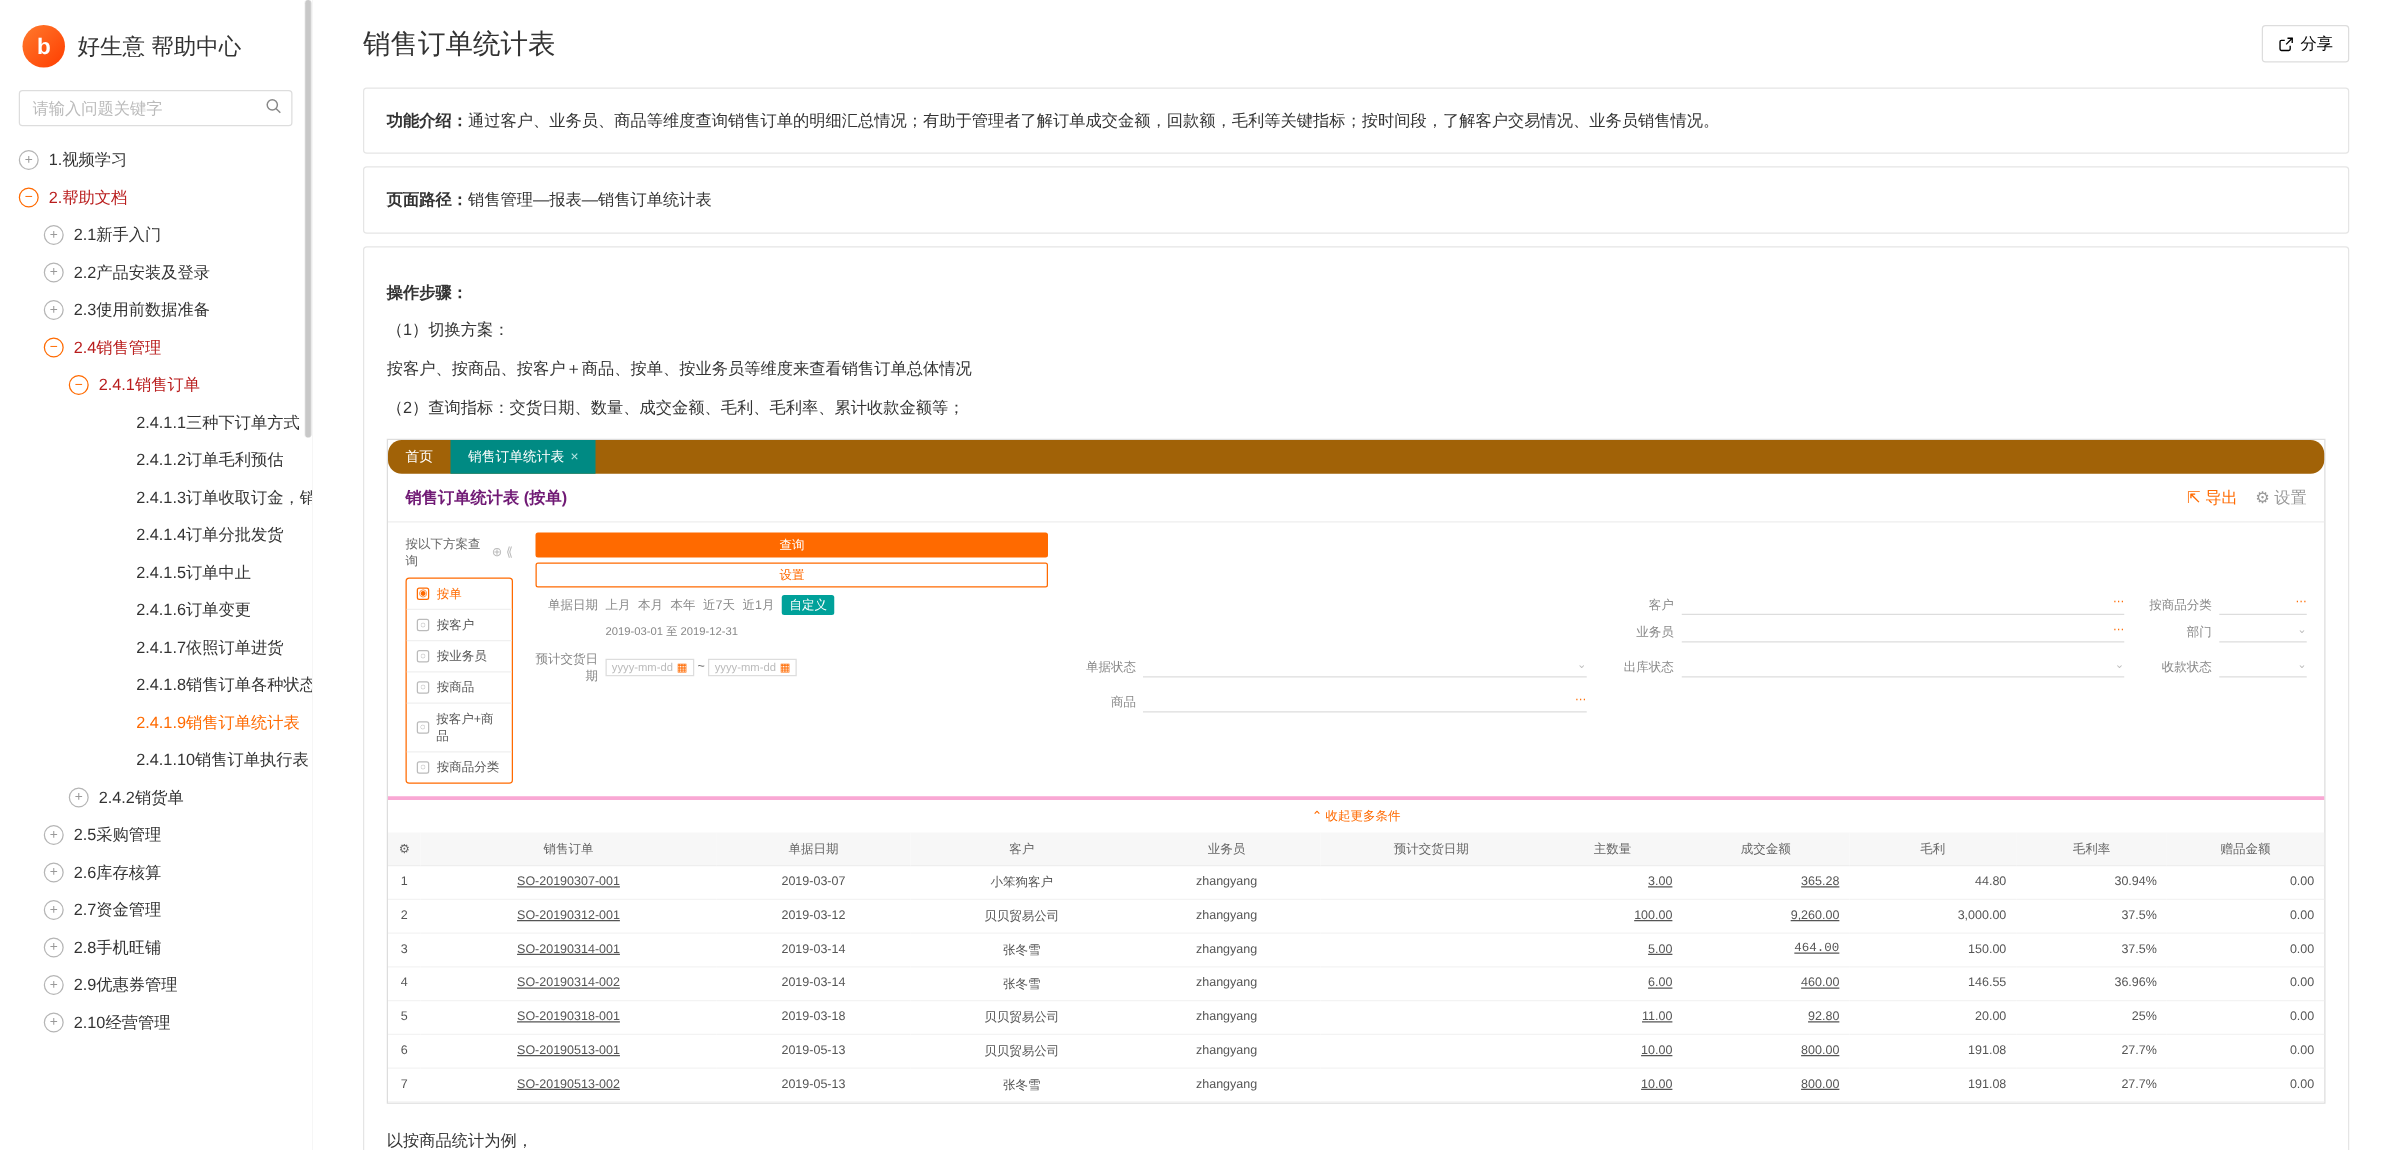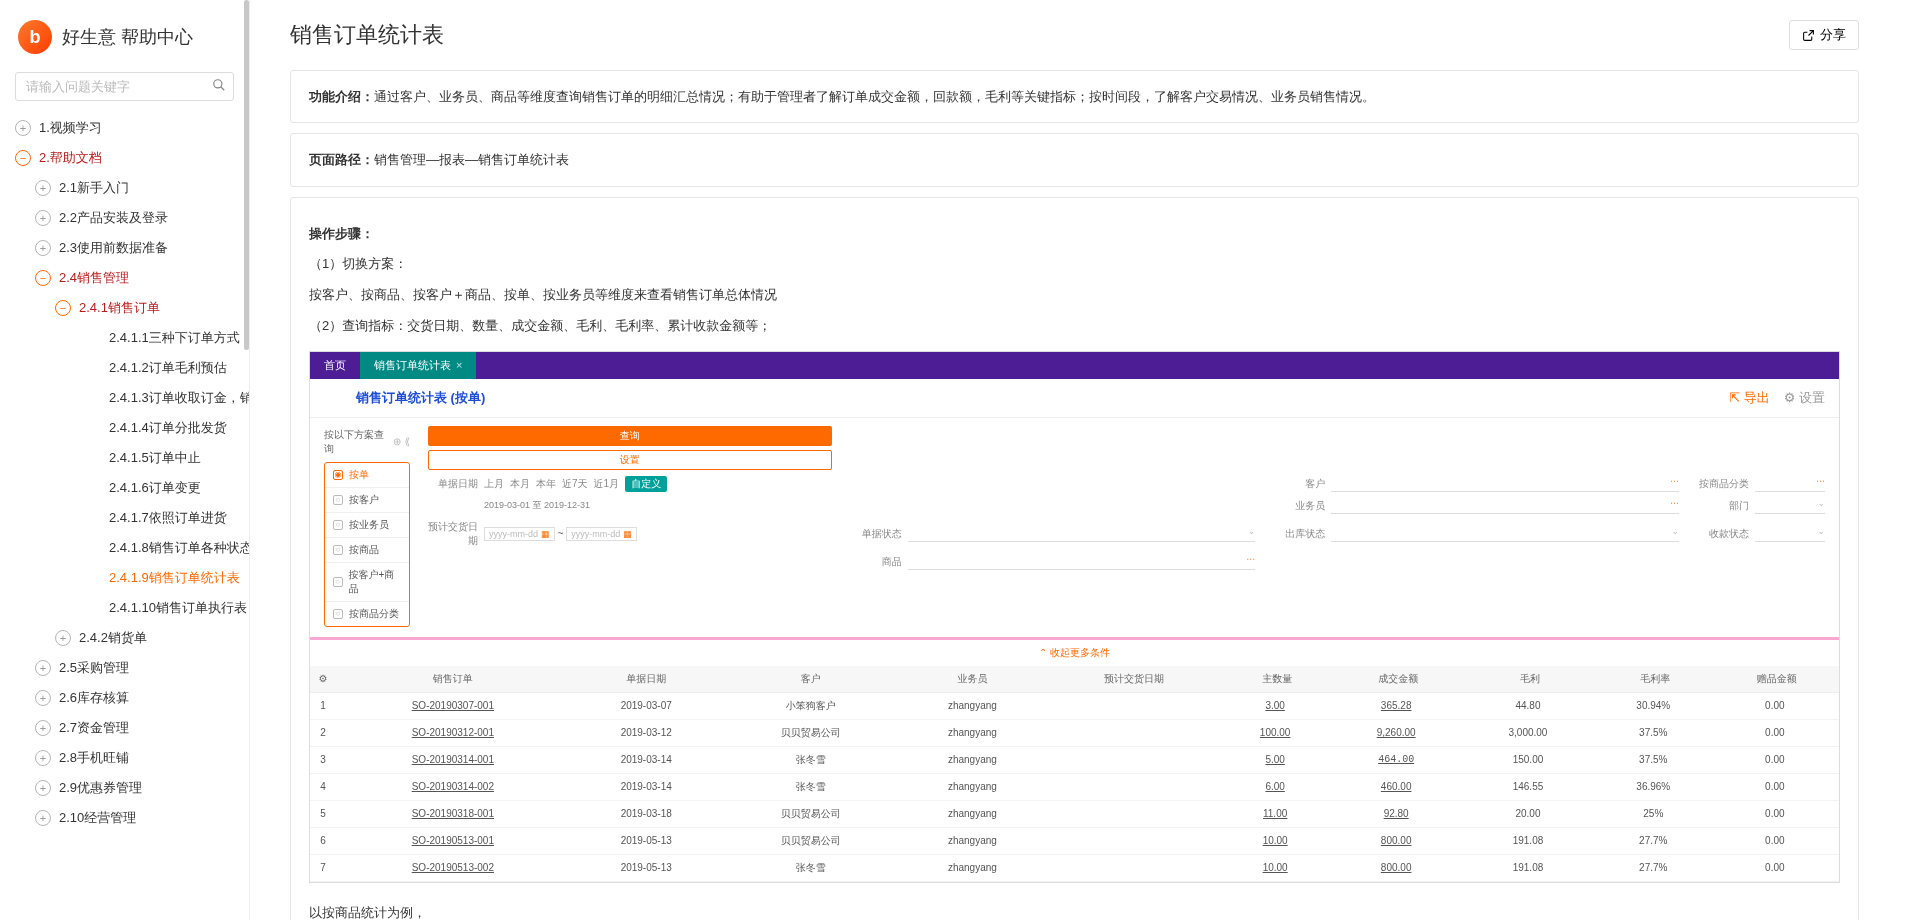--- a/index.html
+++ b/index.html
@@ -19,35 +19,35 @@
 .ticon.minus{border-color:#ff6a00;color:#ff6a00;}
 .spacer-icon{width:16px;margin-right:8px;flex-shrink:0;}
 .tlabel{font-size:13px;}
 .l1>.tree-row{padding-left:5px;}
 .l2>.tree-row{padding-left:25px;}
 .l3>.tree-row{padding-left:45px;}
 .l4>.tree-row{padding-left:75px;}
 .active-orange>.tree-row .tlabel{color:#b91c1c;}
 .leaf-active>.tree-row .tlabel{color:#ff6a00;}
 
-.main{flex:1;overflow-y:auto;background:#fff;padding:20px 60px 40px 40px;}
+.main{flex:1;overflow-y:auto;background:#fff;padding:20px 40px 40px 40px;}
 .page-head{display:flex;align-items:center;justify-content:space-between;margin-bottom:20px;}
 .page-title{font-size:22px;font-weight:500;color:#333;}
 .share-btn{border:1px solid #ddd;background:#fff;border-radius:3px;padding:5px 12px;font-size:13px;display:flex;align-items:center;gap:5px;cursor:pointer;}
 .panel{border:1px solid #e5e5e5;border-radius:3px;padding:14px 18px;margin-bottom:10px;line-height:1.8;font-size:13px;}
 .panel strong{font-weight:600;}
 .section{border:1px solid #e5e5e5;border-radius:3px;padding:18px;}
 .step-block p{margin:6px 0;line-height:1.9;}
 .screenshot{border:1px solid #ddd;margin:12px 0 18px 0;background:#fff;font-size:11px;}
-.ss-tabs{background:#4c1d95;display:flex;align-items:flex-end;}
+.ss-tabs{background:#a16207;display:flex;align-items:flex-end;border-radius:11px;}
 .ss-tab{color:#fff;padding:6px 14px;font-size:11px;}
 .ss-tab.active{background:#008a83;}
 .ss-close{color:#b5e5e2;margin-left:2px;}
 .ss-titlebar{display:flex;align-items:center;justify-content:space-between;padding:10px 14px;border-bottom:1px solid #eee;}
-.ss-title{font-size:13px;font-weight:600;color:#1d4ed8;margin-left:32px;}
+.ss-title{font-size:13px;font-weight:600;color:#701a75;}
 .ss-actions{display:flex;gap:14px;font-size:13px;color:#ff6a00;}
 .ss-actions .gray{color:#999;}
 .ss-body{display:flex;}
 .ss-left{width:110px;padding:10px 10px 10px 14px;}
 .ss-left-head{display:flex;align-items:center;gap:6px;font-size:10px;color:#666;margin-bottom:6px;}
 .ss-left-head .small-icons{color:#bbb;display:flex;gap:3px;}
 .scheme-box{border:1.5px solid #ff6a00;border-radius:3px;}
 .scheme-item{display:flex;align-items:center;gap:6px;padding:5px 8px;font-size:10px;color:#555;border-bottom:1px solid #f0f0f0;}
 .scheme-item:last-child{border-bottom:none;}
 .scheme-item.sel{color:#ff6a00;}
@@ -66,21 +66,21 @@
 .ss-btns{display:flex;flex-direction:column;gap:4px;}
 .ss-btn-p{background:#ff6a00;color:#fff;border:none;padding:3px 10px;font-size:10px;border-radius:2px;}
 .ss-btn-s{background:#fff;color:#ff6a00;border:1px solid #ff6a00;padding:2px 10px;font-size:10px;border-radius:2px;}
 .date-inp{display:flex;align-items:center;gap:3px;}
 .date-box{border:1px solid #ddd;padding:1px 4px;font-size:9px;color:#bbb;display:flex;align-items:center;gap:3px;}
 .date-box .cal{color:#ff6a00;}
 .collapse-row{text-align:center;color:#ff6a00;font-size:10px;padding:6px;border-top:3px solid #f9a8d4;}
 .ss-table{width:100%;border-collapse:collapse;font-size:10px;}
 .ss-table th{background:#f7f7f7;padding:6px 4px;color:#666;font-weight:500;border-bottom:1px solid #eee;}
 .ss-table td{padding:6px 4px;text-align:center;border-bottom:1px solid #f3f3f3;color:#555;}
-.ss-table td.rt{padding-right:8px;}
+.ss-table td.rt{text-align:right;padding-right:8px;}
 .ss-table td.link{color:#555;text-decoration:underline;}
 
 .scrollbar-track{position:fixed;left:243px;top:0;width:7px;height:100vh;background:transparent;}
 .scrollbar-thumb{position:absolute;top:0;width:5px;left:1px;height:350px;background:#c8c8c8;border-radius:3px;}
 </style>
 </head>
 <body>
 
 <div class="sidebar">
  <div class="logo-row">

